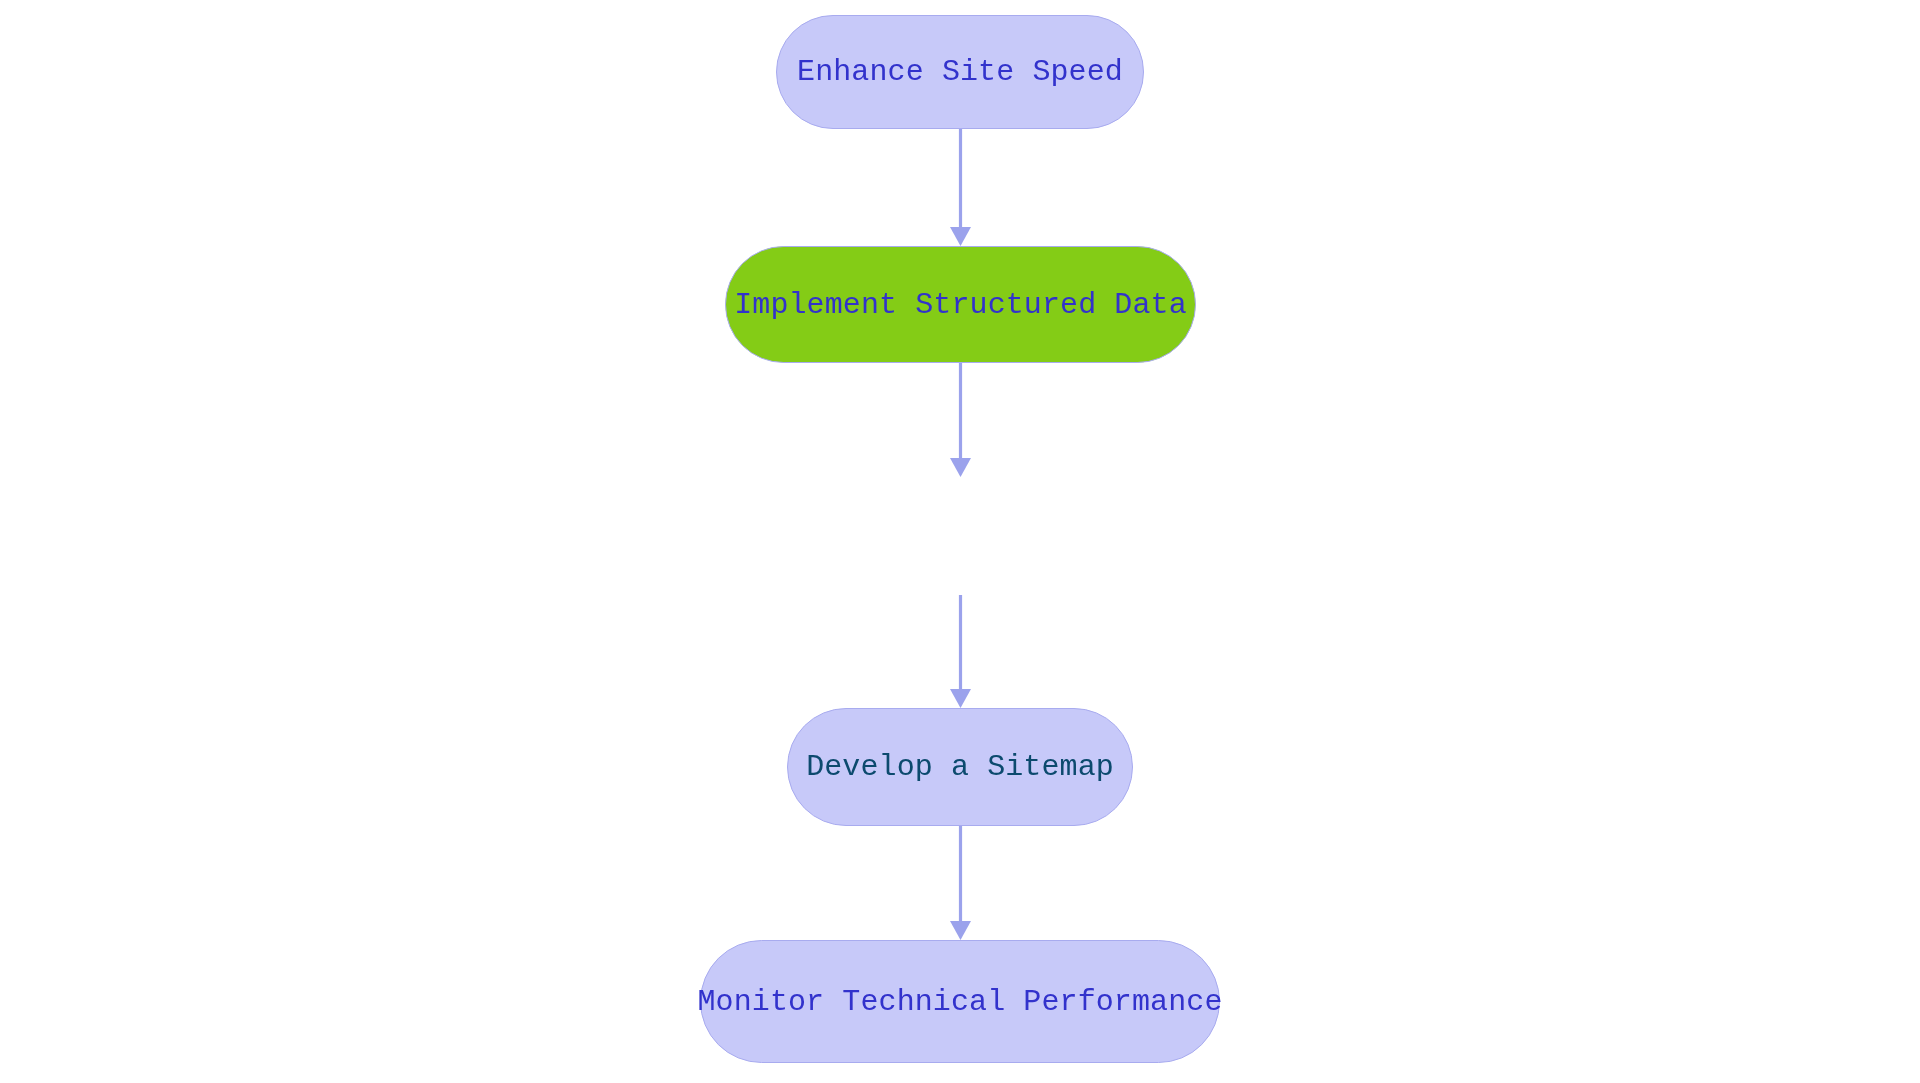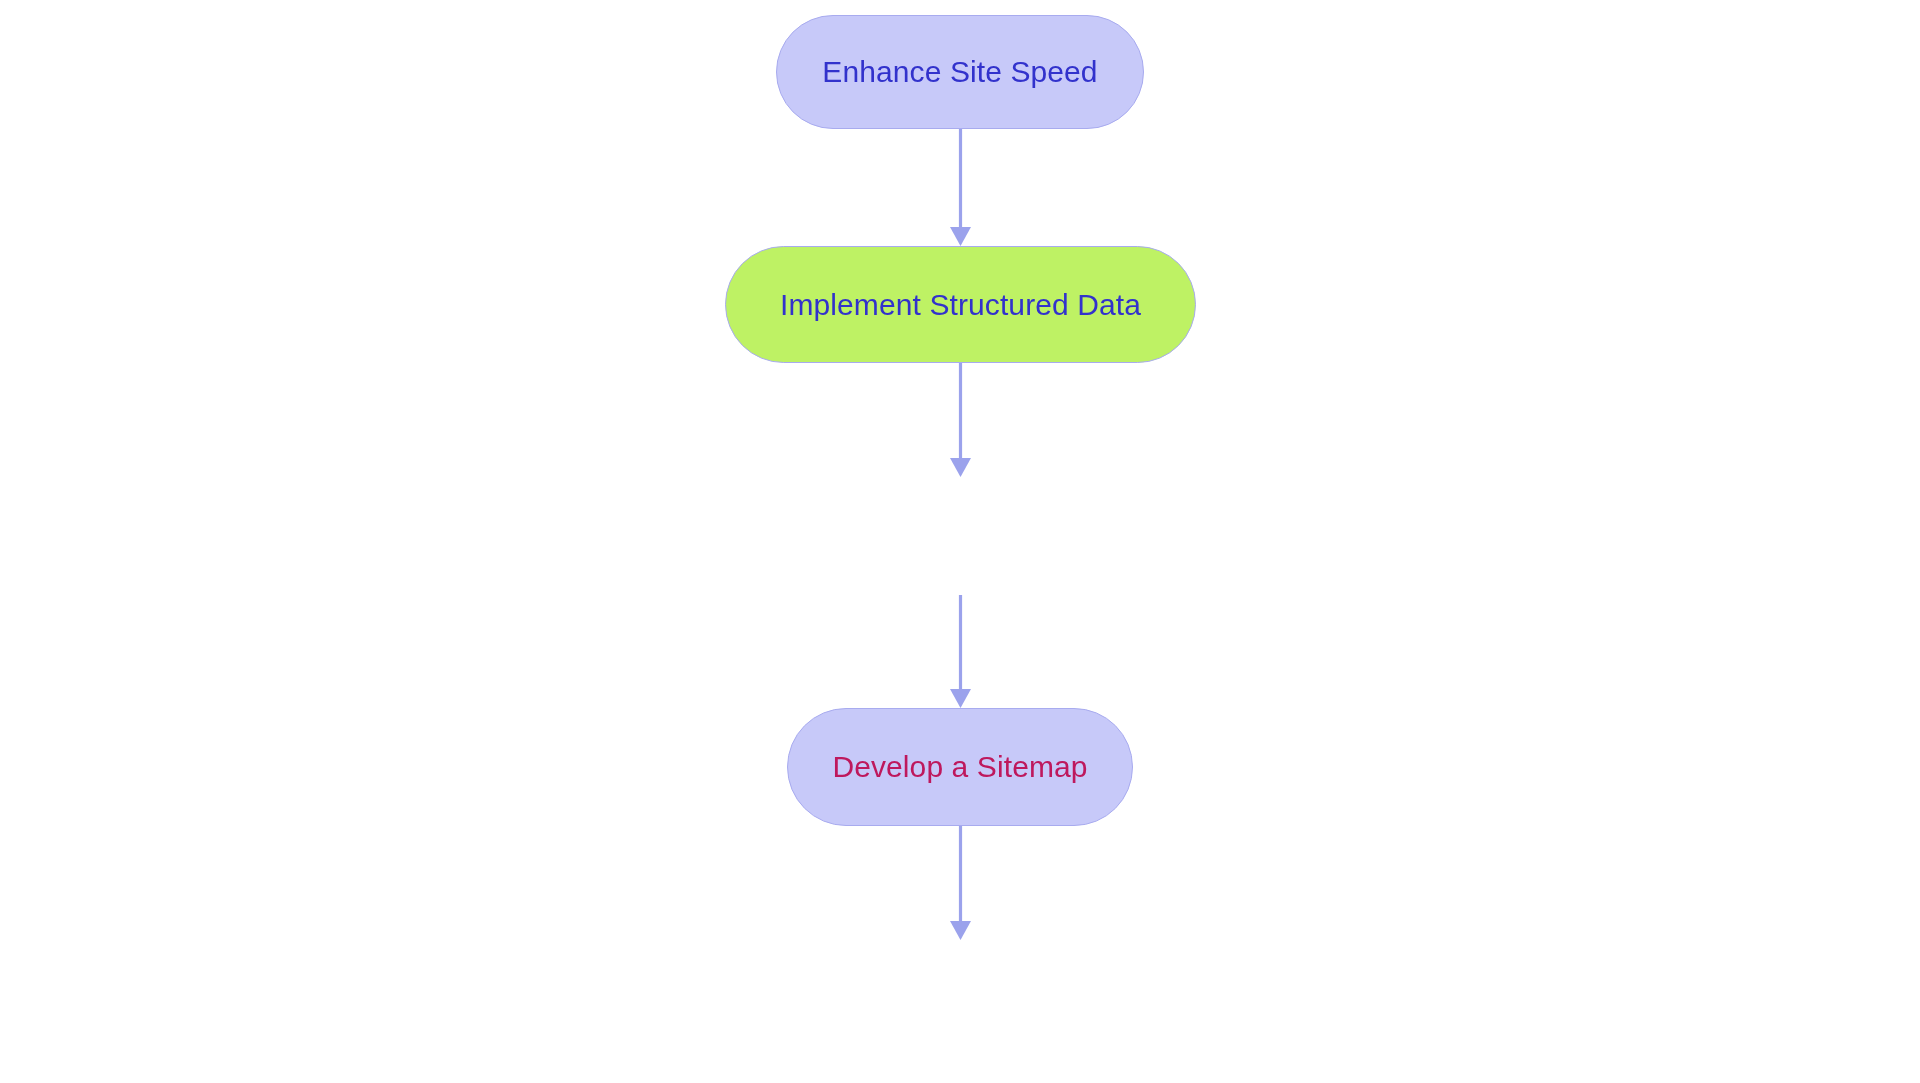--- a/index.html
+++ b/index.html
@@ -29,21 +29,21 @@
     display: flex;
     align-items: center;
     justify-content: center;
     background: #c7c9f9;
     border: 1.6px solid #a8abef;
     border-radius: 999px;
     z-index: 2;
   }
   .flow-node-label {
     color: #3232cc;
-    font-family: Liberation Sans, sans-serif;
+    font-family: Liberation Mono, monospace;
     font-size: 30px;
     font-weight: 400;
     line-height: 1;
     letter-spacing: 0.1px;
     white-space: nowrap;
     user-select: none;
   }
 
   
   .flow-edge {
@@ -57,29 +57,32 @@
 </style>
 </head>
 <body>
 
 <div id="flowchart-canvas">
 
   <div class="flow-node" id="n1" style="left: 776px; top: 15px; width: 368px; height: 114px; background: rgb(199, 201, 249); border-color: rgb(168, 171, 239);">
     <span class="flow-node-label" style="color: rgb(50, 50, 204);">Enhance Site Speed</span>
   </div>
 
-  <div class="flow-node" id="n2" style="left: 725px; top: 246px; width: 471px; height: 117px; background: #bef264; border-color: rgb(168, 171, 239);">
+  <div class="flow-node" id="n2" style="left: 725px; top: 246px; width: 471px; height: 117px; background: #84cc16; border-color: rgb(168, 171, 239);">
     <span class="flow-node-label" style="color: rgb(50, 50, 204);">Implement Structured Data</span>
   </div>
 
 
   <div class="flow-node" id="n4" style="left: 787px; top: 708px; width: 346px; height: 118px; background: rgb(199, 201, 249); border-color: rgb(168, 171, 239);">
-    <span class="flow-node-label" style="color: #be185d;">Develop a Sitemap</span>
+    <span class="flow-node-label" style="color: #0c4a6e;">Develop a Sitemap</span>
   </div>
 
+  <div class="flow-node" id="n5" style="left: 700px; top: 940px; width: 520px; height: 123px; background: rgb(199, 201, 249); border-color: rgb(168, 171, 239);">
+    <span class="flow-node-label" style="color: rgb(50, 50, 204);">Monitor Technical Performance</span>
+  </div>
 
   <div class="flow-edge" id="e1" style="left: 949.5px; top: 129px; width: 21px; height: 117px;">
       <svg width="21" height="117" viewBox="0 0 21 117">
         <rect x="8.9" y="0" width="3.2" height="99" fill="#9ba2ec"></rect>
         <polygon points="0,98 21,98 10.5,117" fill="#9ba2ec"></polygon>
       </svg>
     </div>
   <div class="flow-edge" id="e2" style="left: 949.5px; top: 363px; width: 21px; height: 114px;">
       <svg width="21" height="114" viewBox="0 0 21 114">
         <rect x="8.9" y="0" width="3.2" height="96" fill="#9ba2ec"></rect>

